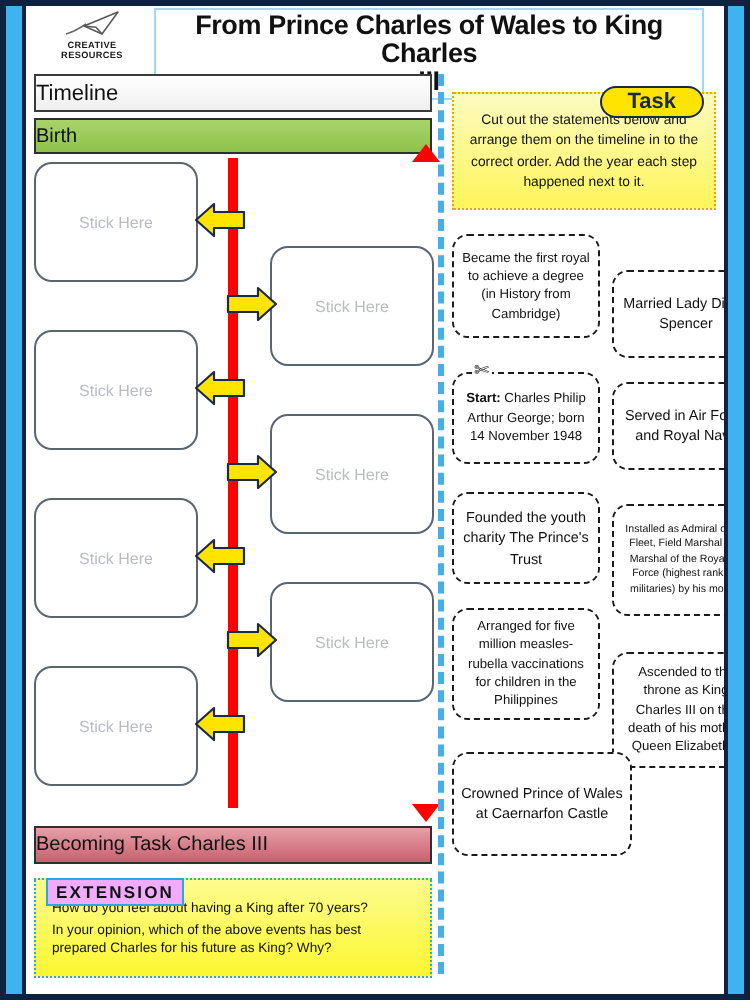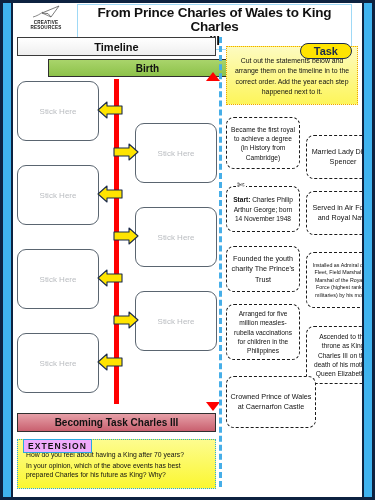--- a/index.html
+++ b/index.html
@@ -61,33 +61,32 @@
     position:absolute;left:206px;top:0px;bottom:10px;width:0;
     border-left:3px dashed #46aee8;
   }
   .col-right{
     position:absolute;left:213px;right:4px;top:0;bottom:0;
   }
 
   
   .bar{
     box-sizing:border-box;width:100%;
-    text-align:center;font-weight:bold;color:#111;
+    font-weight:normal;color:#111;
     border:1px solid #3a3a3a;
   }
   .bar-timeline{
     font-size:11px;padding:2.5px 0;
     background:linear-gradient(#ffffff,#efefef);
     margin-bottom:3px;
   }
   .bar-birth{
     font-size:10px;padding:2.5px 0;
     background:linear-gradient(#a9d46b,#8dc24a);
     border-color:#2f2f2f;
-    margin-left:31px;
   }
   .bar-king{
     font-size:10px;padding:3px 0;
     background:linear-gradient(#e6a0a8,#c9606f);
     border-color:#2f2f2f;
   }
 
   .timeline-area{
     position:relative;
     height:325px;

